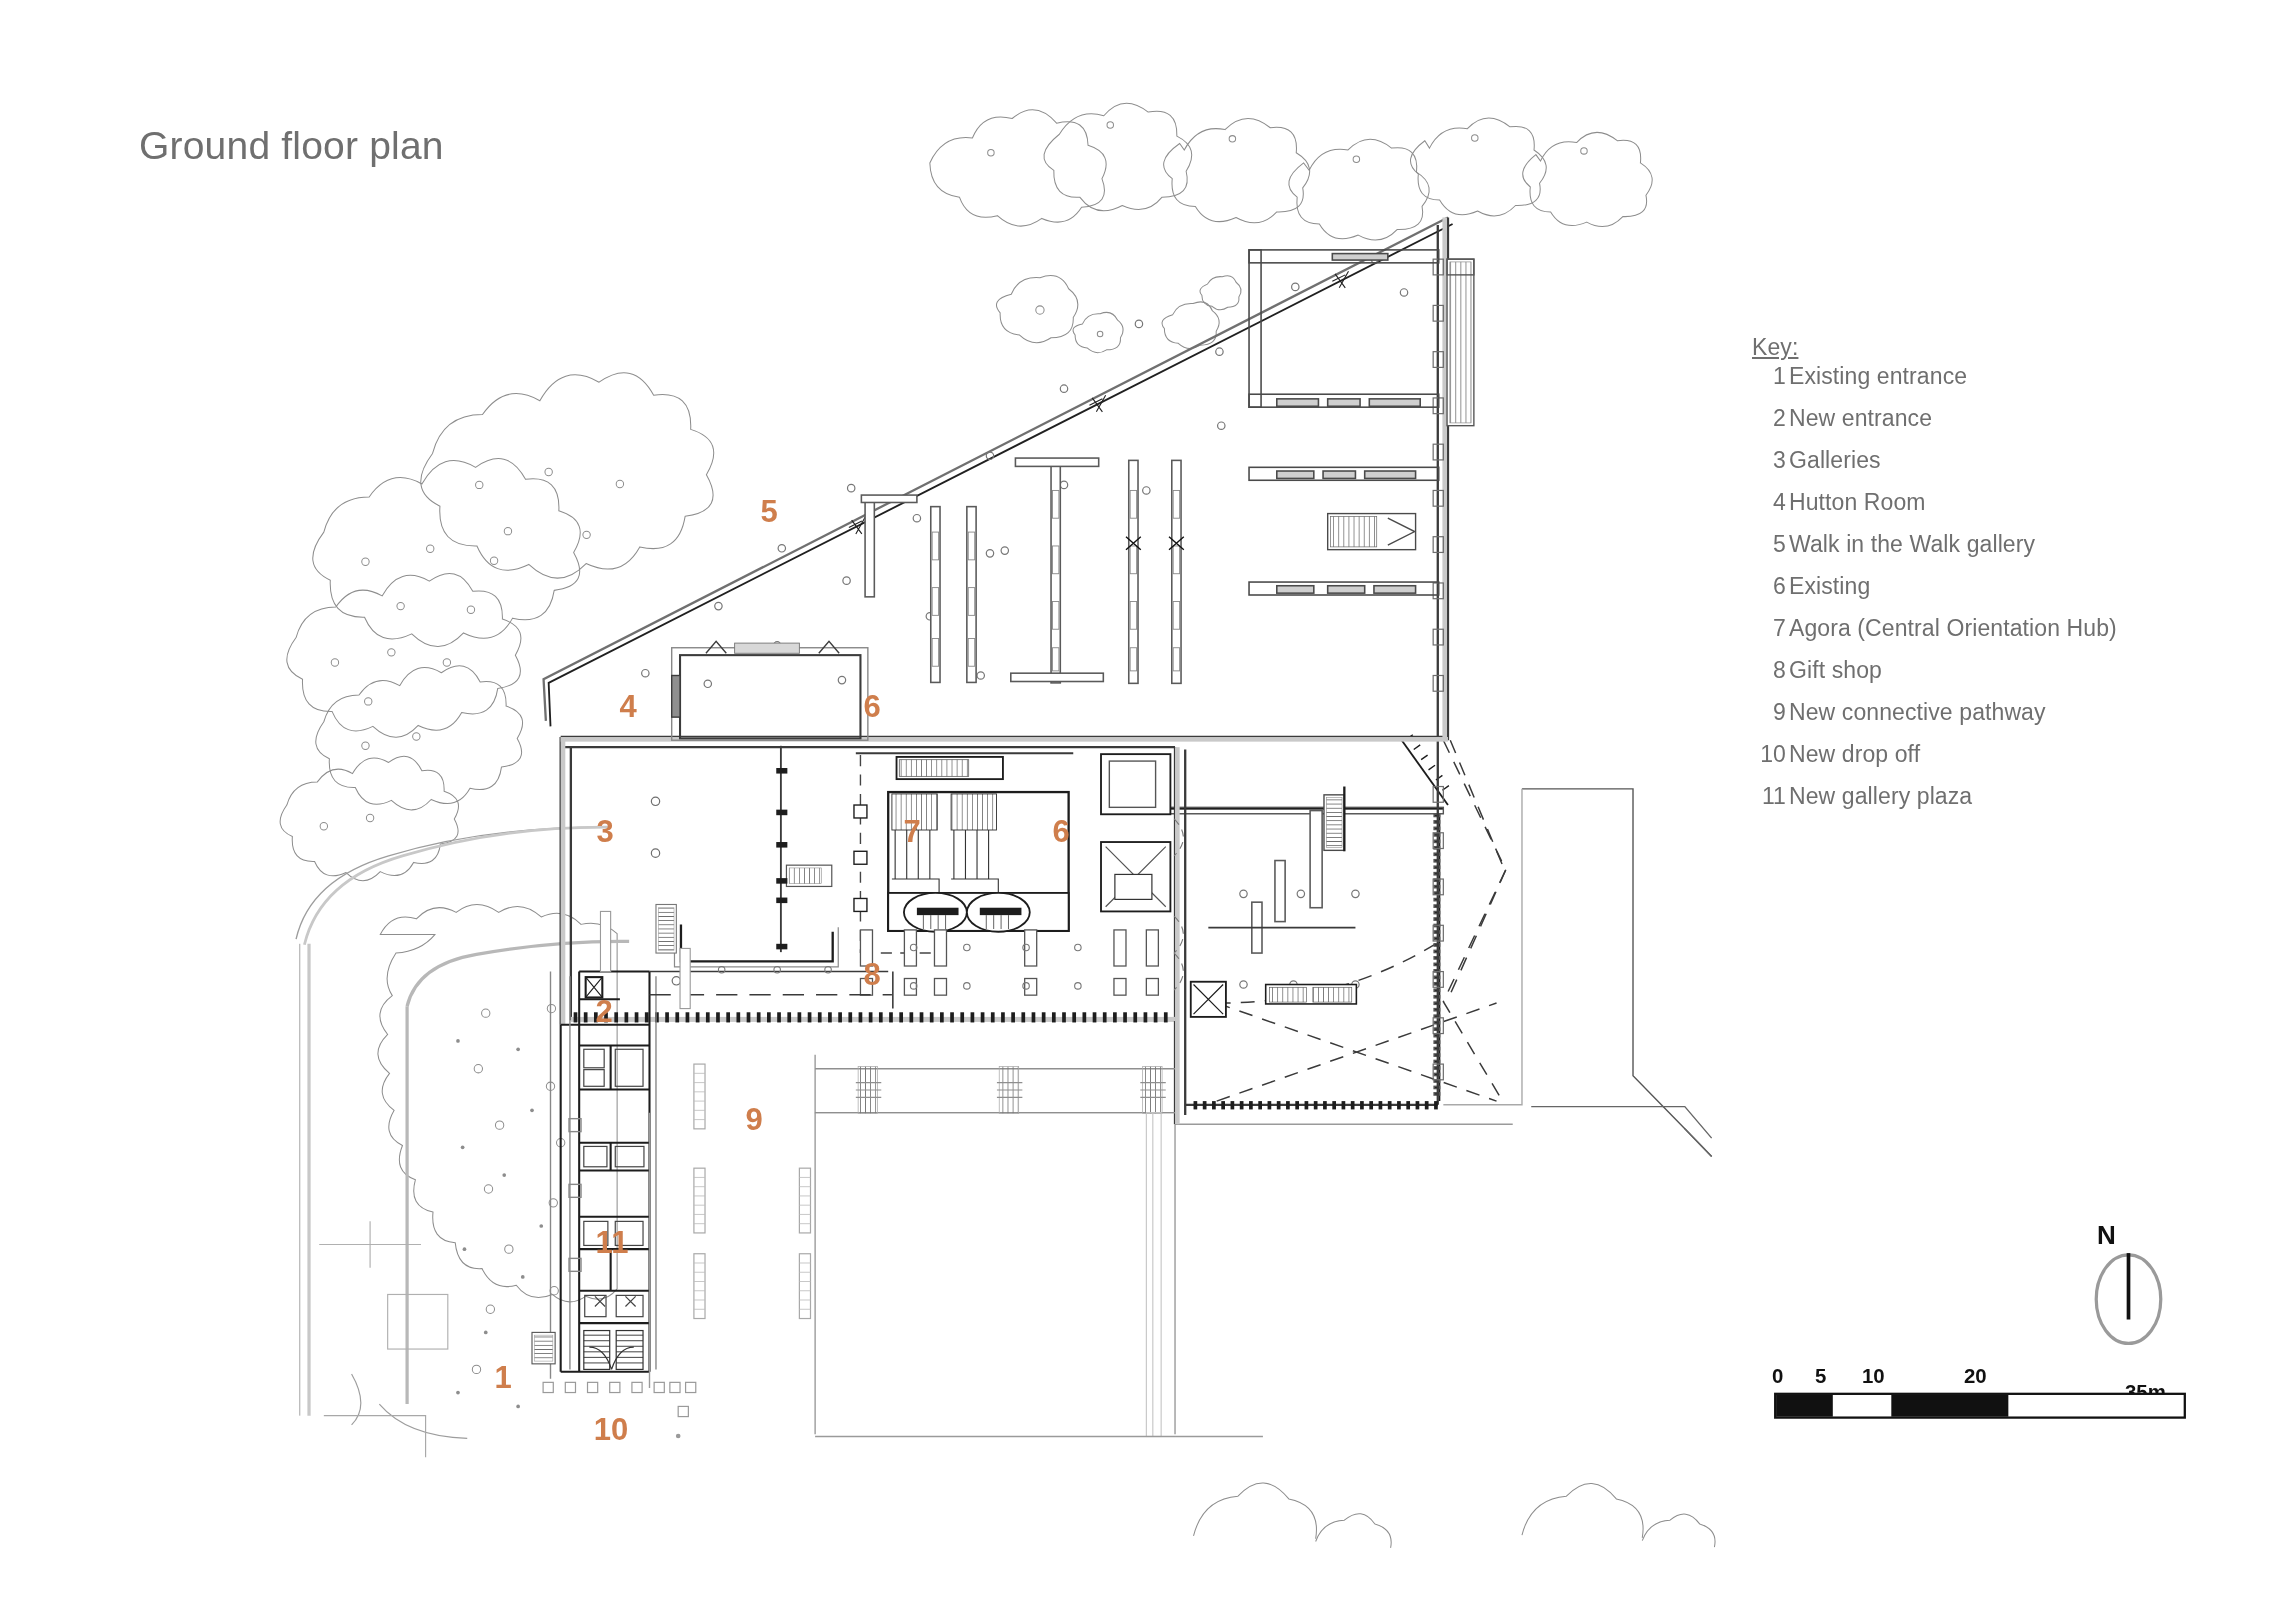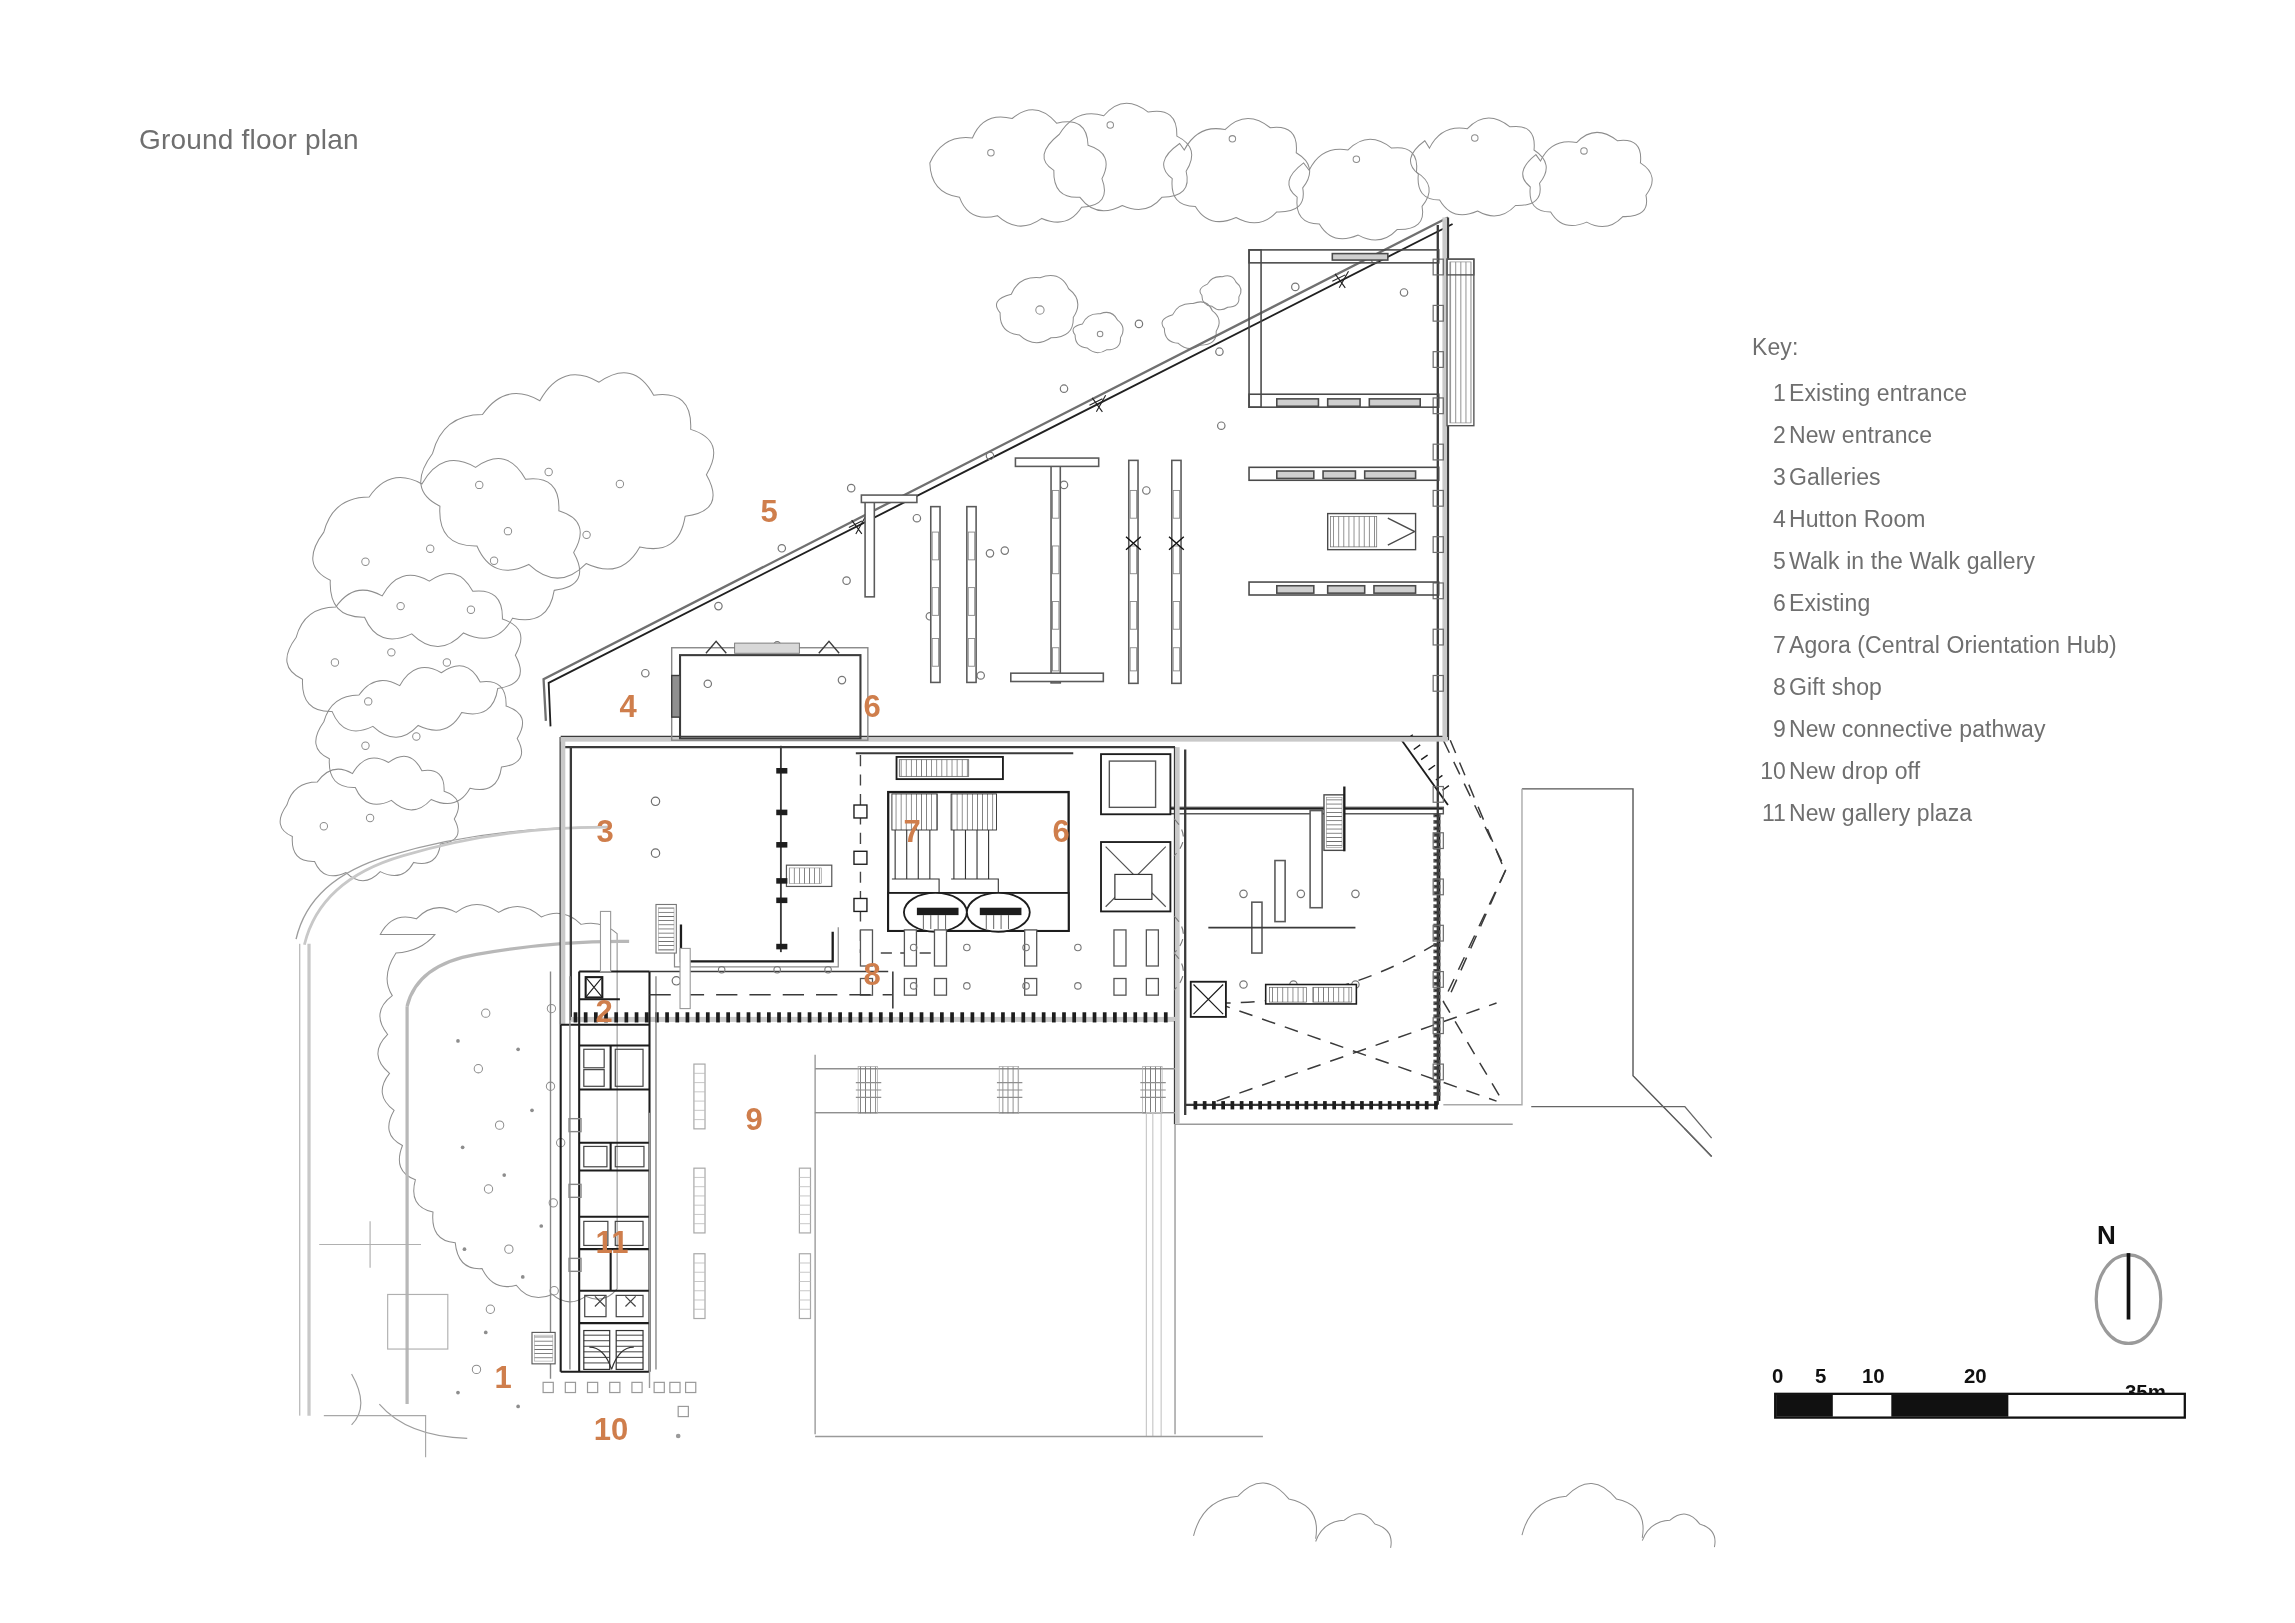--- a/index.html
+++ b/index.html
@@ -18,39 +18,40 @@
   #sheet {
     position: absolute;
     inset: 0;
     background: #ffffff;
   }
   
   #drawing-title {
     position: absolute;
     left: 139px;
     top: 124px;
-    font-size: 28px;
+    font-size: 39px;
     font-weight: 400;
     color: #6f6f6f;
     letter-spacing: 0.2px;
     white-space: nowrap;
   }
   
   #key-block {
     position: absolute;
     left: 1752px;
     top: 334px;
     width: 463px;
     color: #6f6f6f;
   }
   #key-heading {
     font-size: 23px;
     font-weight: 400;
-    margin-bottom: 19px;
+    margin-bottom: 2px;
     letter-spacing: 0.1px;
+    text-decoration: underline;
   }
   .key-row {
     display: flex;
     align-items: baseline;
     height: 42px;
     font-size: 23px;
     letter-spacing: 0.1px;
   }
   .key-num {
     width: 34px;

